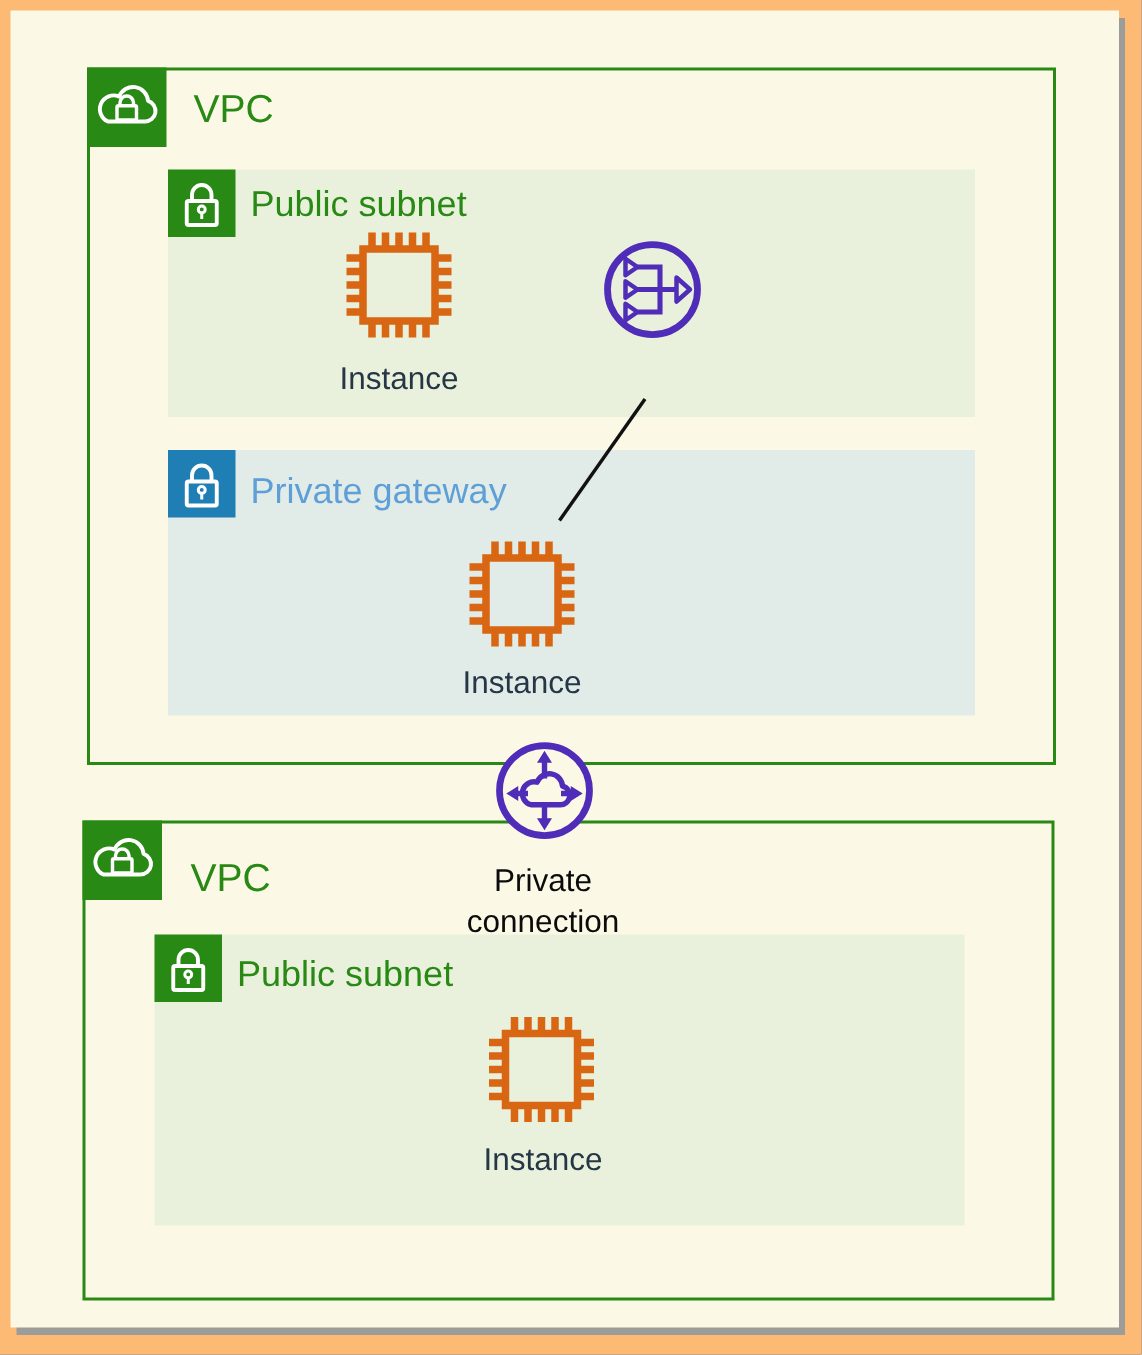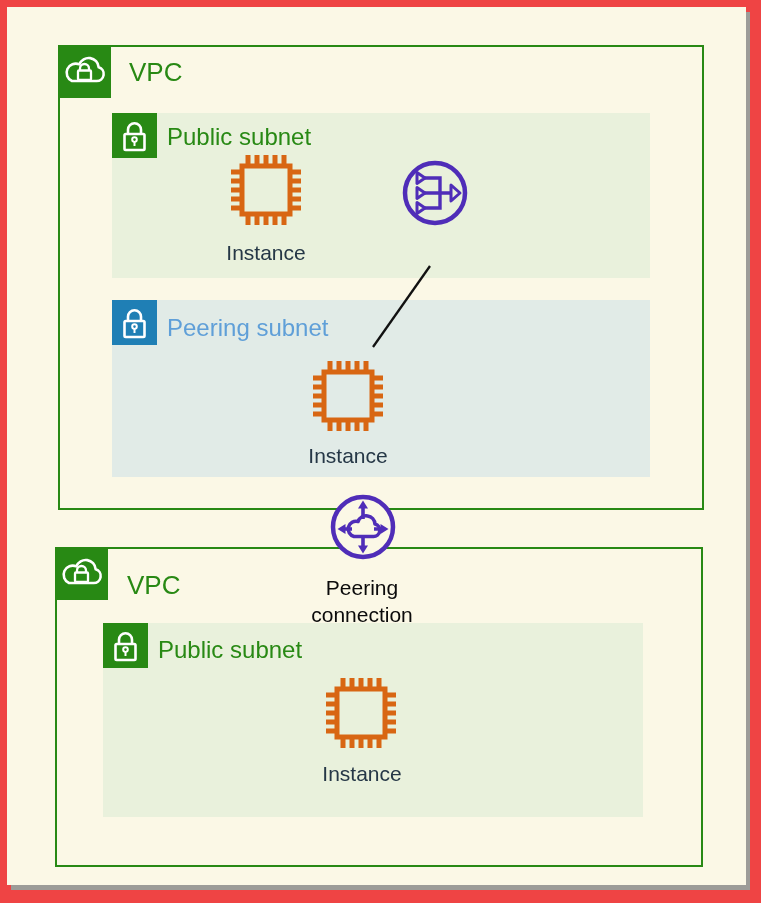--- a/index.html
+++ b/index.html
@@ -1,17 +1,17 @@
 <!DOCTYPE html>
 <html style="--frame: #000000; --canvas: #FBF8E6; --edge_shadow: #9C9C98; --vpc_green: #288914; --subnet_green_fill: #E9F1DC; --subnet_blue: #1F7FB5; --private_subnet_fill: #E1EBE7; --private_label_blue: #5F9FD8; --instance_orange: #D86613; --network_purple: #4F2DB8; --dark_label: #253746; --black_label: #0B0B0B; --connector_line: #111111;"><head>
 <meta charset="utf-8">
 <style>
   html,body{margin:0;padding:0;}
   body{font-family:"Liberation Sans", sans-serif; background:#333;}
-  #page{position:relative; width:761px; height:903px; background:#ef4444; overflow:hidden;}
+  #page{position:relative; width:761px; height:903px; background:#fdba74; overflow:hidden;}
   #canvas{position:absolute; left:7px; top:7px; width:739px; height:878px;
           background:var(--canvas,#FBF8E6); box-shadow:4px 5px 0 var(--edge_shadow,#9C9C98);}
   .vpc-box{position:absolute; border:2px solid var(--vpc_green,#288914); box-sizing:border-box;}
   .vpc-icon{position:absolute; width:53px; height:53px; background:var(--vpc_green,#288914); color:#fff;}
   .vpc-label{position:absolute; font-size:26px; line-height:30px; color:var(--vpc_green,#288914); white-space:nowrap;}
 
   .subnet{position:absolute;}
   .subnet-public{background:var(--subnet_green_fill,#E9F1DC);}
   .subnet-private{background:var(--private_subnet_fill,#E1EBE7);}
   .subnet-icon{position:absolute; width:45px; height:45px; color:#fff;}
@@ -81,21 +81,21 @@
     </div>
 
     <div class="subnet-icon blue" style="left:105px; top:293px;">
       <svg viewBox="0 0 45 45" width="45" height="45" aria-hidden="true">
         <path d="M16 21 v-4.2 a6.5 6.5 0 0 1 13 0 V21" fill="none" stroke="currentColor" stroke-width="2.6"></path>
         <rect x="12.5" y="21" width="20" height="16" rx="1.2" fill="none" stroke="currentColor" stroke-width="2.6"></rect>
         <circle cx="22.5" cy="26.6" r="2.3" fill="none" stroke="currentColor" stroke-width="2"></circle>
         <path d="M22.5 28.9 V33" stroke="currentColor" stroke-width="2"></path>
       </svg>
     </div>
-    <div class="subnet-label blue" style="left:160px; top:308px;">Peering subnet</div>
+    <div class="subnet-label blue" style="left:160px; top:308px;">Private gateway</div>
 
     <svg class="overlay" width="739" height="878">
       <line x1="423" y1="259" x2="366" y2="340" stroke="#111111" stroke-width="2.3"></line>
     </svg>
 
     <div class="node-icon chip" style="left:303px; top:351px;">
       <svg viewBox="0 0 76 76" width="76" height="76" aria-hidden="true">
         <rect x="14" y="14" width="48" height="48" fill="none" stroke="currentColor" stroke-width="5"></rect>
         <path d="M20 3v11 M29 3v11 M38 3v11 M47 3v11 M56 3v11 M20 62v11 M29 62v11 M38 62v11 M47 62v11 M56 62v11 M3 20h11 M3 29h11 M3 38h11 M3 47h11 M3 56h11 M62 20h11 M62 29h11 M62 38h11 M62 47h11 M62 56h11" stroke="currentColor" stroke-width="5" fill="none"></path>
       </svg>
@@ -116,21 +116,21 @@
     <div class="vpc-label" style="left:120px; top:563px;">VPC</div>
 
     <div class="node-icon purple" style="left:320px; top:484px;">
       <svg viewBox="0 0 72 72" width="72" height="72" aria-hidden="true">
         <circle class="peering-circle" cx="36" cy="36" r="30" stroke-width="4.5"></circle>
         <path d="M27 45.5 h19 a6.3 6.3 0 0 0 2 -12.4 a8.8 8.8 0 0 0 -17 -2.6 a7.5 7.5 0 0 0 -4 15 Z" fill="none" stroke="currentColor" stroke-width="3.6" stroke-linejoin="round"></path>
         <path d="M36 28 V15 M36 46 V57 M25 38 H16 M47 38 H56" stroke="currentColor" stroke-width="3.6" fill="none"></path>
         <path d="M31 17.5 L36 9.5 L41 17.5 Z M31 54.5 L36 62.5 L41 54.5 Z M18.5 33 L10.5 38 L18.5 43 Z M53.5 33 L61.5 38 L53.5 43 Z" fill="currentColor" stroke="none"></path>
       </svg>
     </div>
-    <div class="node-label black" style="left:280px; top:567px; width:150px;">Peering connection</div>
+    <div class="node-label black" style="left:280px; top:567px; width:150px;">Private connection</div>
 
     <div class="subnet-icon green" style="left:96px; top:616px;">
       <svg viewBox="0 0 45 45" width="45" height="45" aria-hidden="true">
         <path d="M16 21 v-4.2 a6.5 6.5 0 0 1 13 0 V21" fill="none" stroke="currentColor" stroke-width="2.6"></path>
         <rect x="12.5" y="21" width="20" height="16" rx="1.2" fill="none" stroke="currentColor" stroke-width="2.6"></rect>
         <circle cx="22.5" cy="26.6" r="2.3" fill="none" stroke="currentColor" stroke-width="2"></circle>
         <path d="M22.5 28.9 V33" stroke="currentColor" stroke-width="2"></path>
       </svg>
     </div>
     <div class="subnet-label green" style="left:151px; top:630px;">Public subnet</div>

